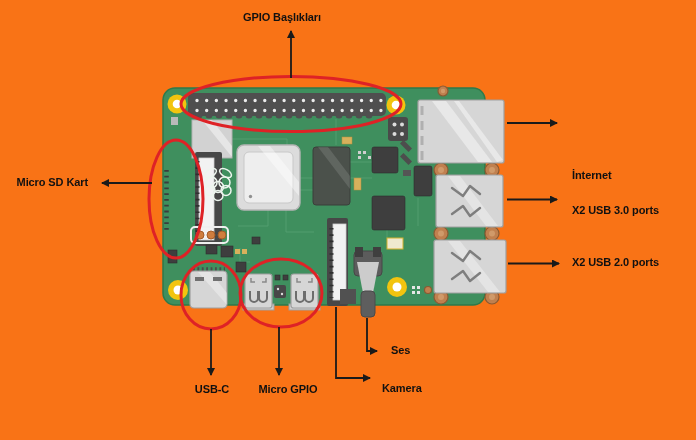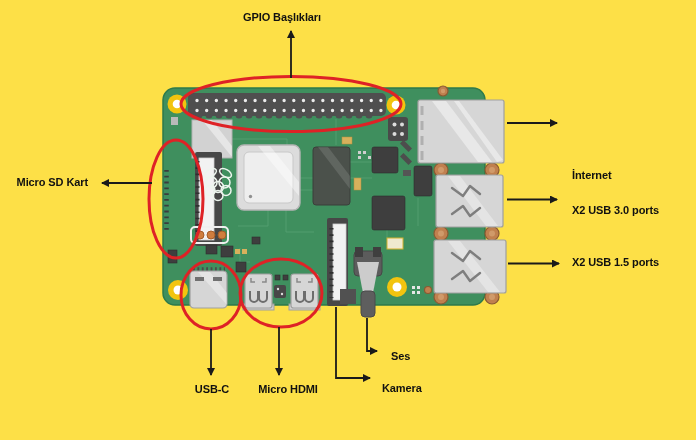--- a/index.html
+++ b/index.html
@@ -1,17 +1,17 @@
 <!DOCTYPE html>
 <html style="--board-green: #3f8f5e; --highlight-red: #de2226; --arrow-black: #1a1a1a; --hole-yellow: #f2c40f; --copper: #c0804f; --port-silver: #d6d6d6; --label-text: #111111;"><head>
 <meta charset="utf-8">
 <style>
   html,body{margin:0;padding:0;background:#ffffff;}
   .stage{
-    position:relative;width:696px;height:440px;background:#fde047;overflow:hidden;
+    position:relative;width:696px;height:440px;background:#f97316;overflow:hidden;
     font-family:"Liberation Sans",sans-serif;
   }
   .stage svg{position:absolute;left:0;top:0;}
   .lbl{
     position:absolute;font-weight:bold;font-size:11px;line-height:13px;
     color:var(--label-text,#111);white-space:nowrap;letter-spacing:-0.1px;
   }
   .center{transform:translateX(-50%);}
   .right{text-align:right;}
   
@@ -285,18 +285,18 @@
       <path class="arrow" d="M279,327 L279,375" marker-end="url(#ah)"></path>
       <path class="arrow" d="M336,307 L336,378 L370,378" marker-end="url(#ah)"></path>
       <path class="arrow" d="M367,318 L367,351 L377,351" marker-end="url(#ah)"></path>
     </g>
   </svg>
 
   <div class="lbl center" style="left:282px;top:11px;">GPIO Başlıkları</div>
   <div class="lbl right" style="right:608px;top:176px;">Micro SD Kart</div>
   <div class="lbl" style="left:572px;top:124px;margin-top:45px;">İnternet</div>
   <div class="lbl" style="left:572px;top:204px;">X2 USB 3.0 ports</div>
-  <div class="lbl" style="left:572px;top:256px;">X2 USB 1.5 ports</div>
+  <div class="lbl" style="left:572px;top:256px;">X2 USB 2.0 ports</div>
   <div class="lbl center" style="left:212px;top:383px;text-align:center;">USB-C</div>
-  <div class="lbl center" style="left:288px;top:383px;">Micro HDMI</div>
+  <div class="lbl center" style="left:288px;top:383px;">Micro GPIO</div>
   <div class="lbl" style="left:382px;top:382px;">Kamera</div>
-  <div class="lbl" style="left:391px;top:344px;margin-top:6px;">Ses</div>
+  <div class="lbl" style="left:391px;top:344px;">Ses</div>
 </div>
 
 </body></html>

